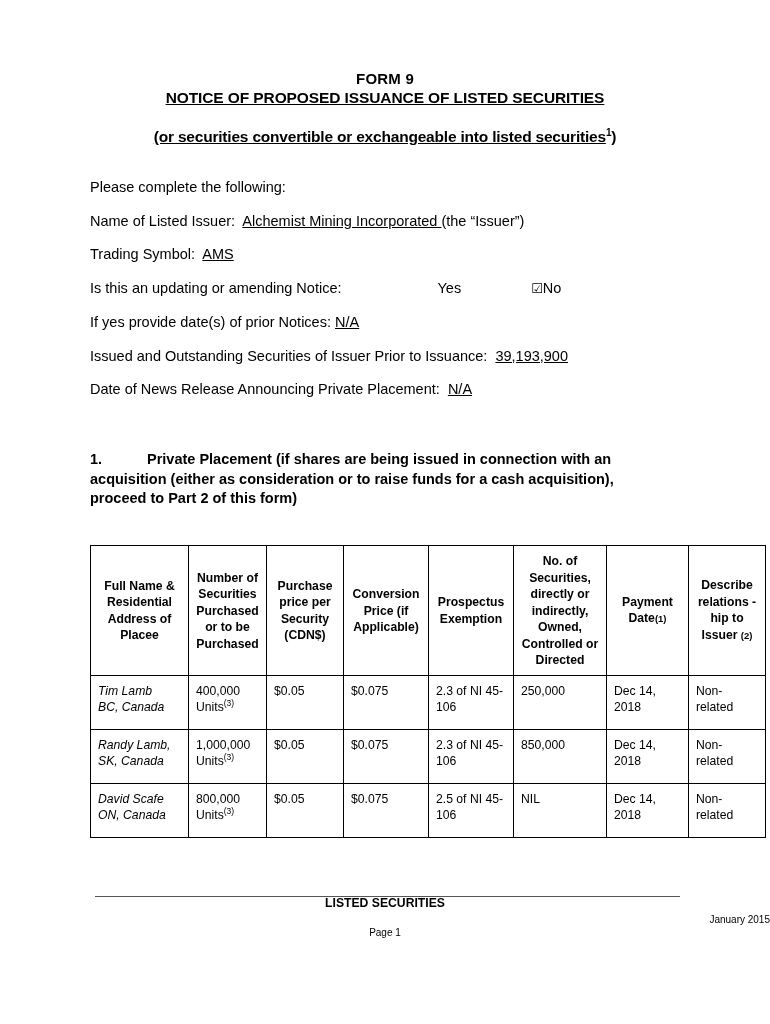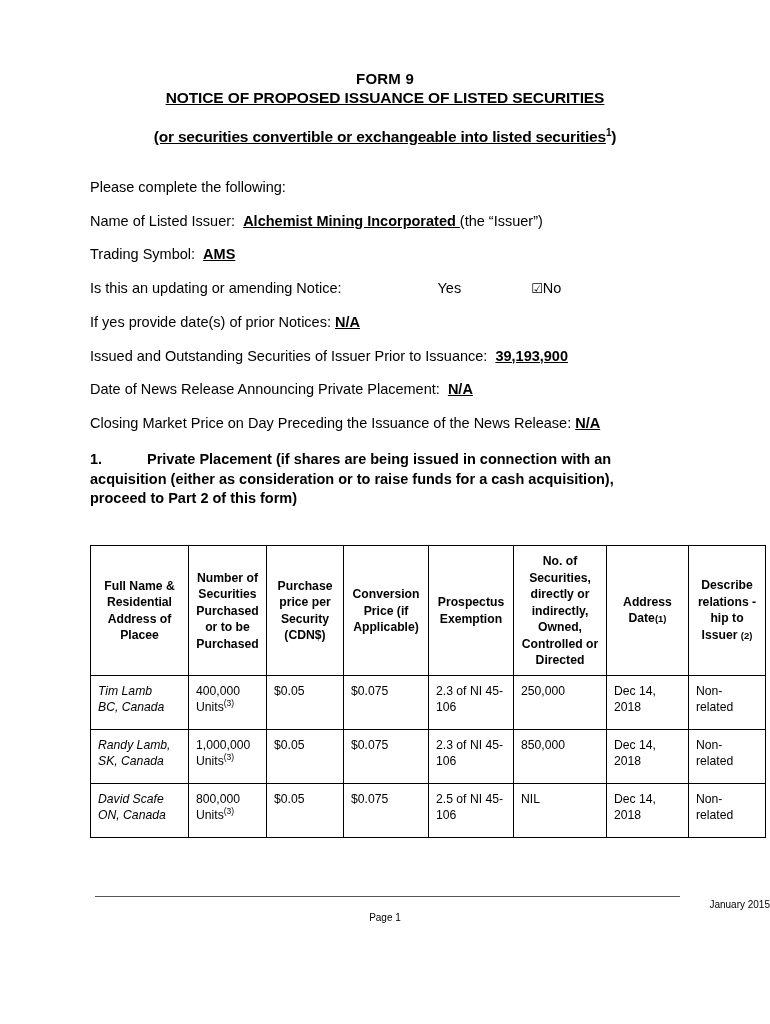--- a/index.html
+++ b/index.html
@@ -69,21 +69,20 @@
     width: 620px;
   }
   .line {
     font-size: 14.5px;
     line-height: 18px;
     margin-bottom: 15.5px;
     white-space: nowrap;
   }
   .u {
     text-decoration: underline;
-    font-weight: bold;
   }
   .gap-yes {
     display: inline-block;
     width: 96px;
   }
   .gap-no {
     display: inline-block;
     width: 70px;
   }
   .checkbox-glyph {
@@ -216,21 +215,20 @@
 
 
     <div class="line"><span>Is this an updating or amending Notice:</span><span class="gap-yes"></span><span>Yes</span><span class="gap-no"></span><span class="checkbox-glyph">☑</span><span>No</span></div>
 
     <div class="line"><span>If yes provide date(s) of prior Notices:</span> <span class="u">N/A</span></div>
 
     <div class="line"><span>Issued and Outstanding Securities of Issuer Prior to Issuance:</span>&nbsp; <span class="u">39,193,900</span></div>
 
     <div class="line"><span>Date of News Release Announcing Private Placement:</span>&nbsp; <span class="u">N/A</span></div>
 
-    <div class="line"><span>Closing Market Price on Day Preceding the Issuance of the News Release:</span> <span class="u">N/A</span></div>
 
   </div>
 
   <div class="para-1"><span class="num">1.</span><span>Private Placement (if shares are being issued in connection with an acquisition (either as consideration or to raise funds for a cash acquisition), proceed to Part 2 of this form)</span></div>
 
   <table class="placees">
     <colgroup>
       <col class="c1">
         <col class="c2">
         <col class="c3">
@@ -241,21 +239,21 @@
         <col class="c8">
     </colgroup>
     <thead>
       <tr>
         <th>Full Name &amp; Residential Address of Placee</th>
         <th>Number of Securities Purchased or to be Purchased</th>
         <th>Purchase price per Security (CDN$)</th>
         <th>Conversion Price (if Applicable)</th>
         <th>Prospectus Exemption</th>
         <th>No. of Securities, directly or indirectly, Owned, Controlled or Directed</th>
-        <th><span>Address Date</span><span class="fn-sp">(1)</span></th>
+        <th><span>Payment Date</span><span class="fn-sp">(1)</span></th>
         <th><span>Describe relations -hip to Issuer</span> <span class="fn-sp">(2)</span></th>
       </tr>
     </thead>
     <tbody>
 
       <tr>
         <td class="name">
             <span class="cell-l1">Tim Lamb</span>
             <span class="cell-l2">BC, Canada</span>
           </td>
@@ -303,17 +301,18 @@
         <td>NIL</td>
         <td>Dec 14, 2018</td>
         <td>Non-related</td>
       </tr>
 
     </tbody>
   </table>
 
   <div class="footer">
     <div class="footer-rule"></div>
+    <div class="footer-main" style="margin-top:0">LISTED SECURITIES</div>
     <div class="footer-sub">January 2015</div>
     <div class="footer-page">Page 1</div>
   </div>
 
 </div>
 
 </body></html>

